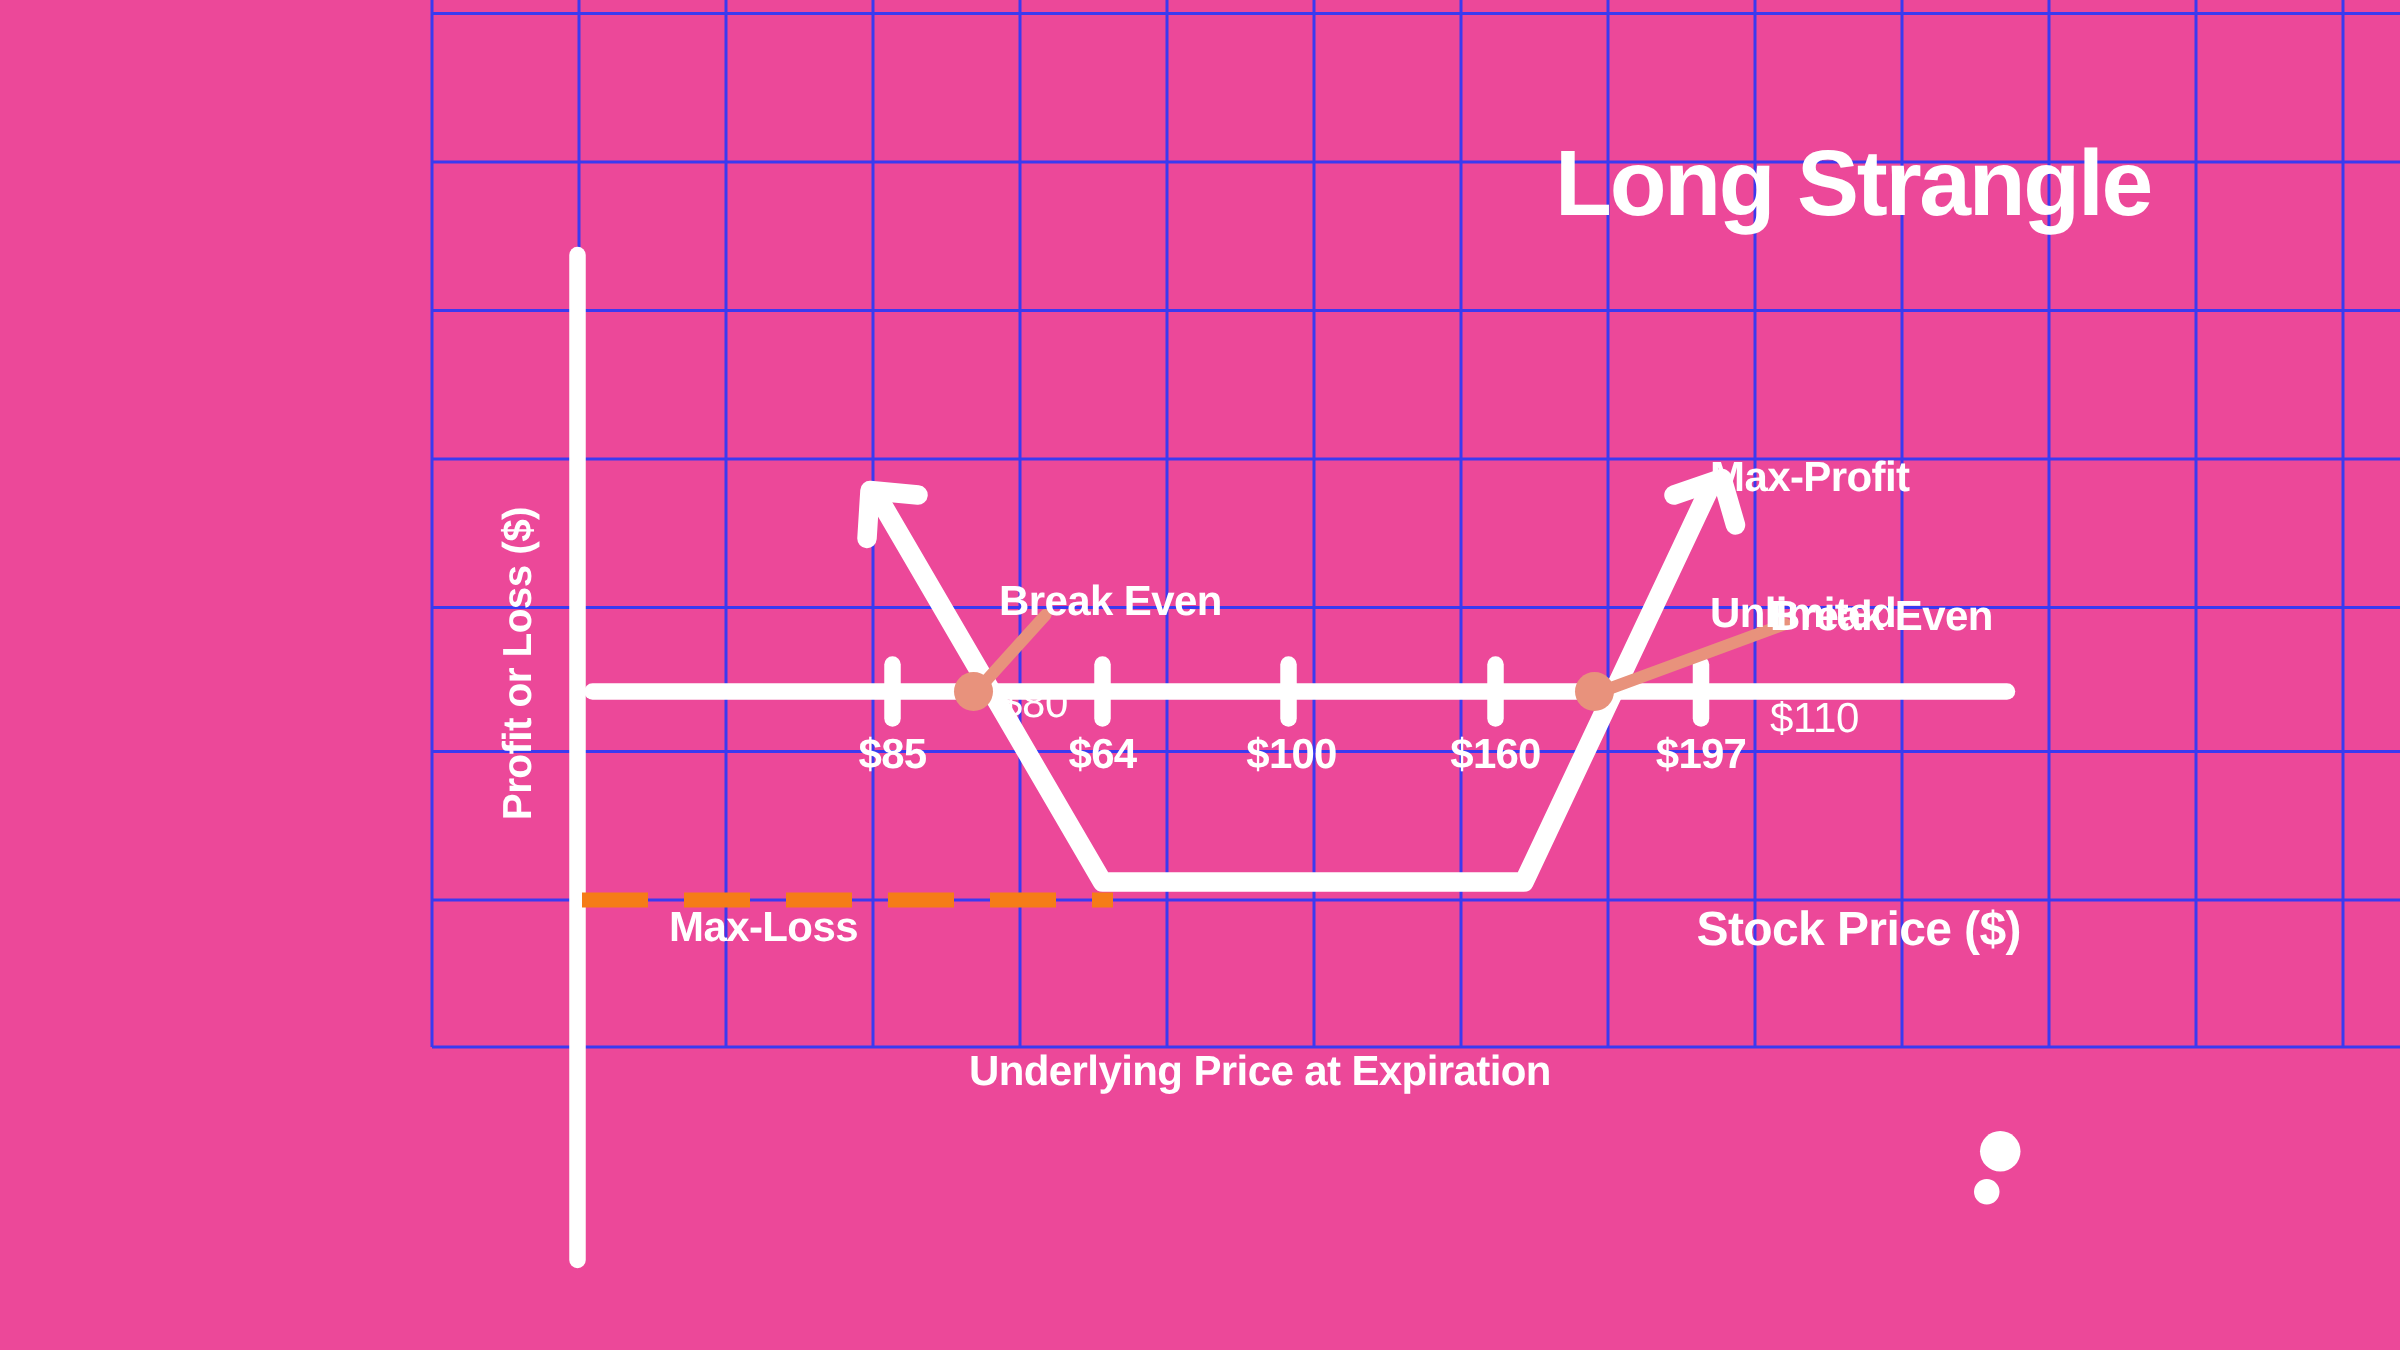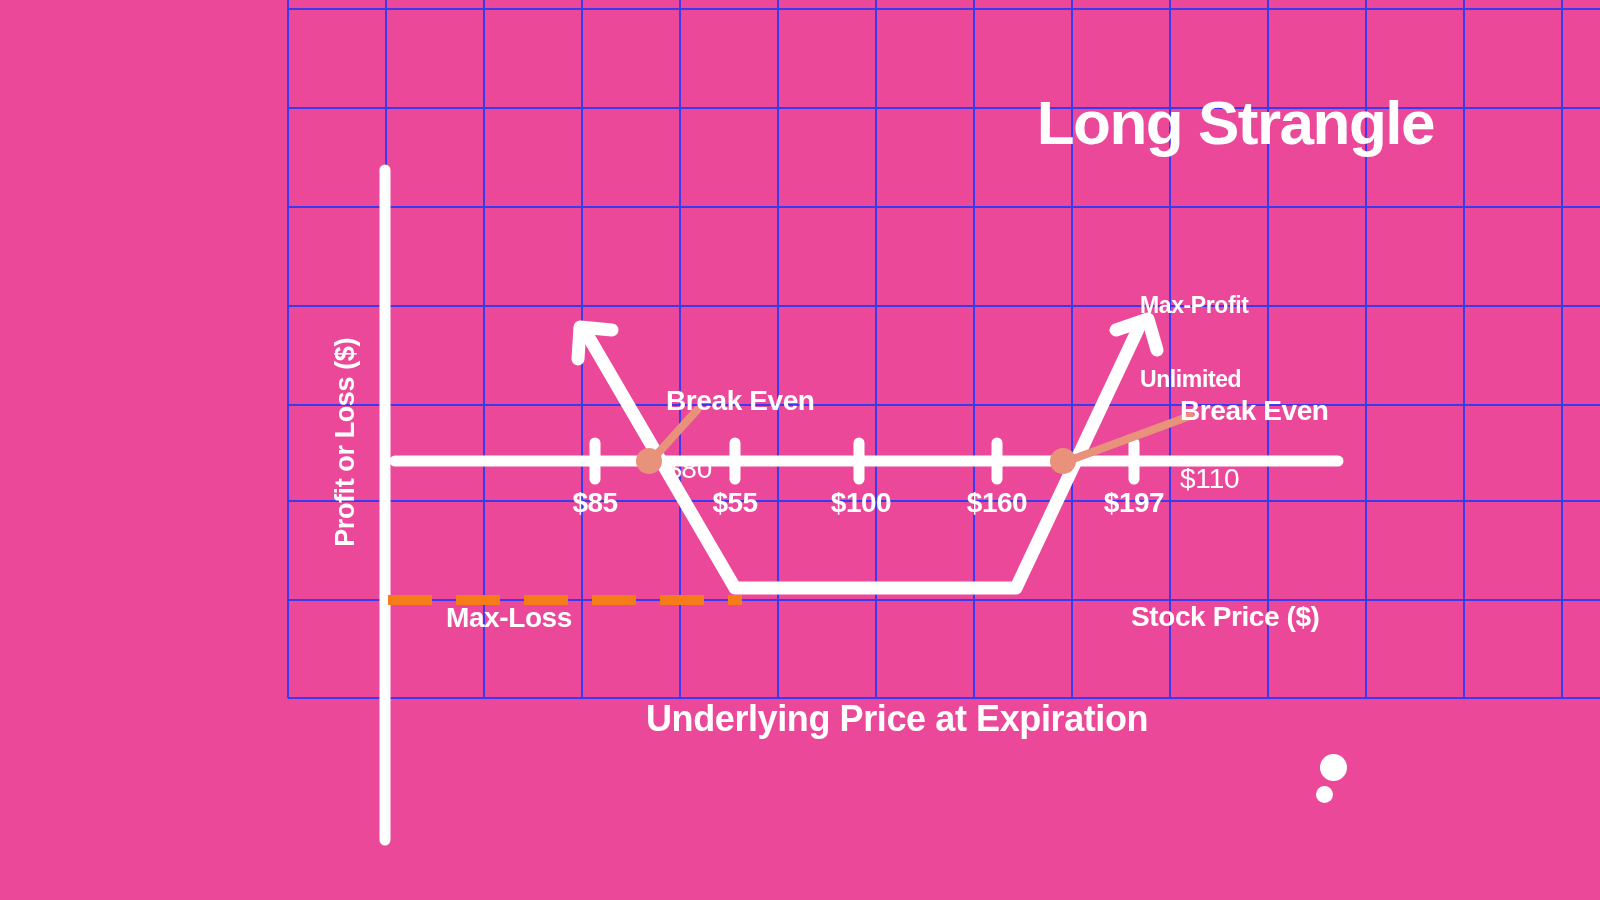--- a/index.html
+++ b/index.html
@@ -59,21 +59,21 @@
     font-size: 27px;
     font-weight: bold;
     letter-spacing: -0.4px;
     transform-origin: left top;
     transform: rotate(-90deg) translate(-100%, 0);
   }
 
   #maxprofit-label {
     left: 1140px;
     top: 243px;
-    font-size: 23px;
+    font-size: 28px;
     font-weight: bold;
     line-height: 1.08;
     letter-spacing: -0.4px;
   }
 
   .be-title {
     font-size: 28px;
     font-weight: bold;
     letter-spacing: -0.4px;
     line-height: 1.05;
@@ -90,29 +90,29 @@
   #maxloss-label {
     left: 446px;
     top: 602px;
     font-size: 28px;
     font-weight: bold;
     letter-spacing: -0.4px;
   }
   #stockprice-label {
     left: 1131px;
     top: 601px;
-    font-size: 28px;
+    font-size: 32px;
     font-weight: bold;
     letter-spacing: -0.4px;
     text-align: center;
   }
   #underlying-label {
     left: 646px;
     top: 698px;
-    font-size: 36px;
+    font-size: 28px;
     font-weight: bold;
     letter-spacing: -0.4px;
   }
 
   
   #logo {
     position: absolute;
     left: 1312px;
     top: 752px;
     width: 170px;
@@ -202,21 +202,21 @@
     <line x1="650" y1="462" x2="697" y2="410" stroke="#e8927c" stroke-width="8" stroke-linecap="round"></line>
     <line x1="1065" y1="462" x2="1190" y2="416" stroke="#e8927c" stroke-width="8" stroke-linecap="round"></line>
 
     <circle cx="649" cy="461" r="13" fill="#e8927c"></circle>
     <circle cx="1063" cy="461" r="13" fill="#e8927c"></circle>
   </svg>
 
   <div class="txt" id="title">Long Strangle</div>
 
   <div class="tick-label" style="left:595px;text-align:center;">$85</div>
-  <div class="tick-label" style="left:735px;">$55</div>
+  <div class="tick-label" style="left:735px;">$64</div>
   <div class="tick-label" style="left:861px;">$100</div>
   <div class="tick-label" style="left:997px;">$160</div>
   <div class="tick-label" style="left:1134px;">$197</div>
 
   <div class="txt" id="ylabel">Profit or Loss ($)</div>
 
   <div class="txt" id="maxprofit-label">
     <div>Max-Profit</div>
     <div>Unlimited</div>
   </div>

